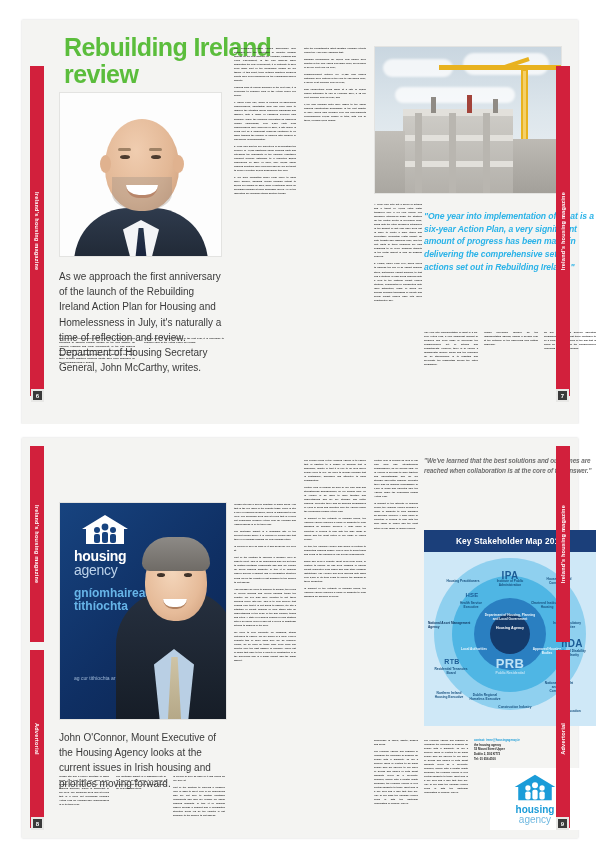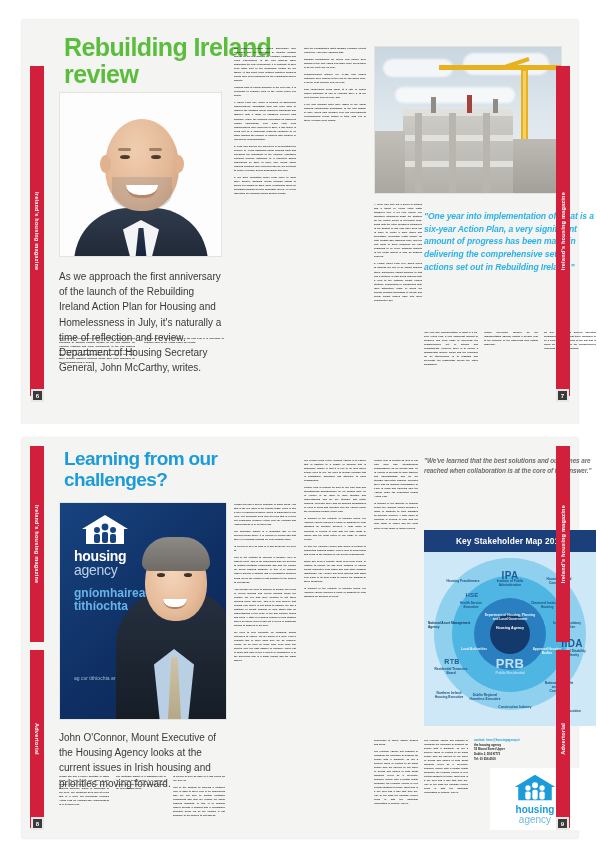--- a/index.html
+++ b/index.html
@@ -355,21 +355,20 @@
       </div>
 
       <div class="pagenum left">6</div>
       <div class="pagenum right">7</div>
     </div>
   </section>
 
   <section class="spread bottom">
     <div class="paper">
 
-      <h1 class="headline blue">Learning from our challenges?</h1>
 
       <div class="photo portrait2">
         <div class="p2-bg"></div>
         <svg class="p2-logo-house" viewBox="0 0 54 34">
           <path d="M27 2 L50 16 L46 16 L46 31 L8 31 L8 16 L4 16 Z" fill="#ffffff"></path>
           <circle cx="19" cy="17" r="3" fill="#17437f"></circle>
           <circle cx="27" cy="14" r="3.4" fill="#17437f"></circle>
           <circle cx="35" cy="17" r="3" fill="#17437f"></circle>
           <rect x="16" y="21" width="6" height="9" rx="2" fill="#17437f"></rect>
           <rect x="24" y="19" width="6" height="11" rx="2" fill="#17437f"></rect>

